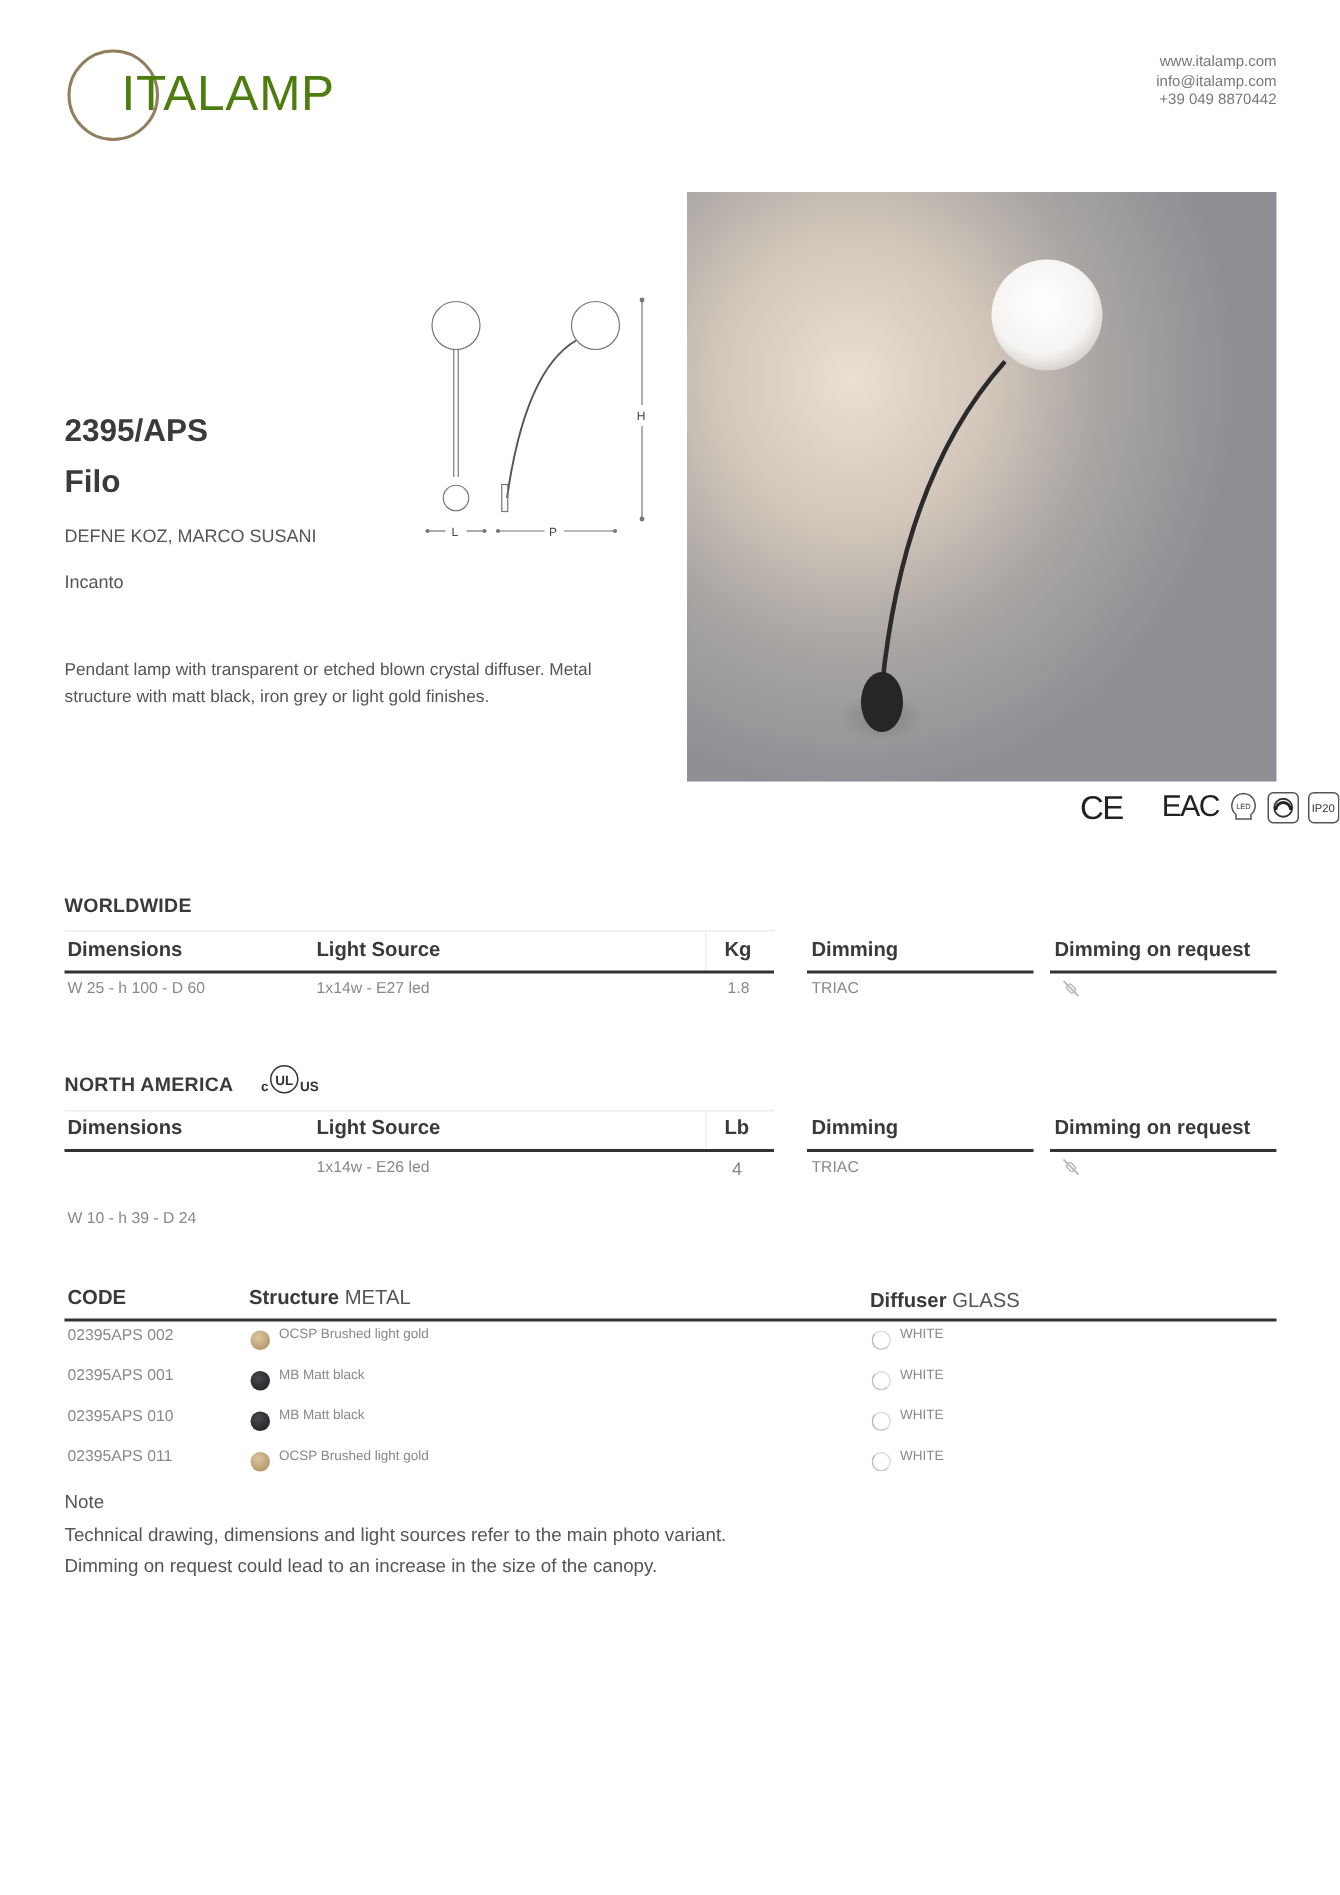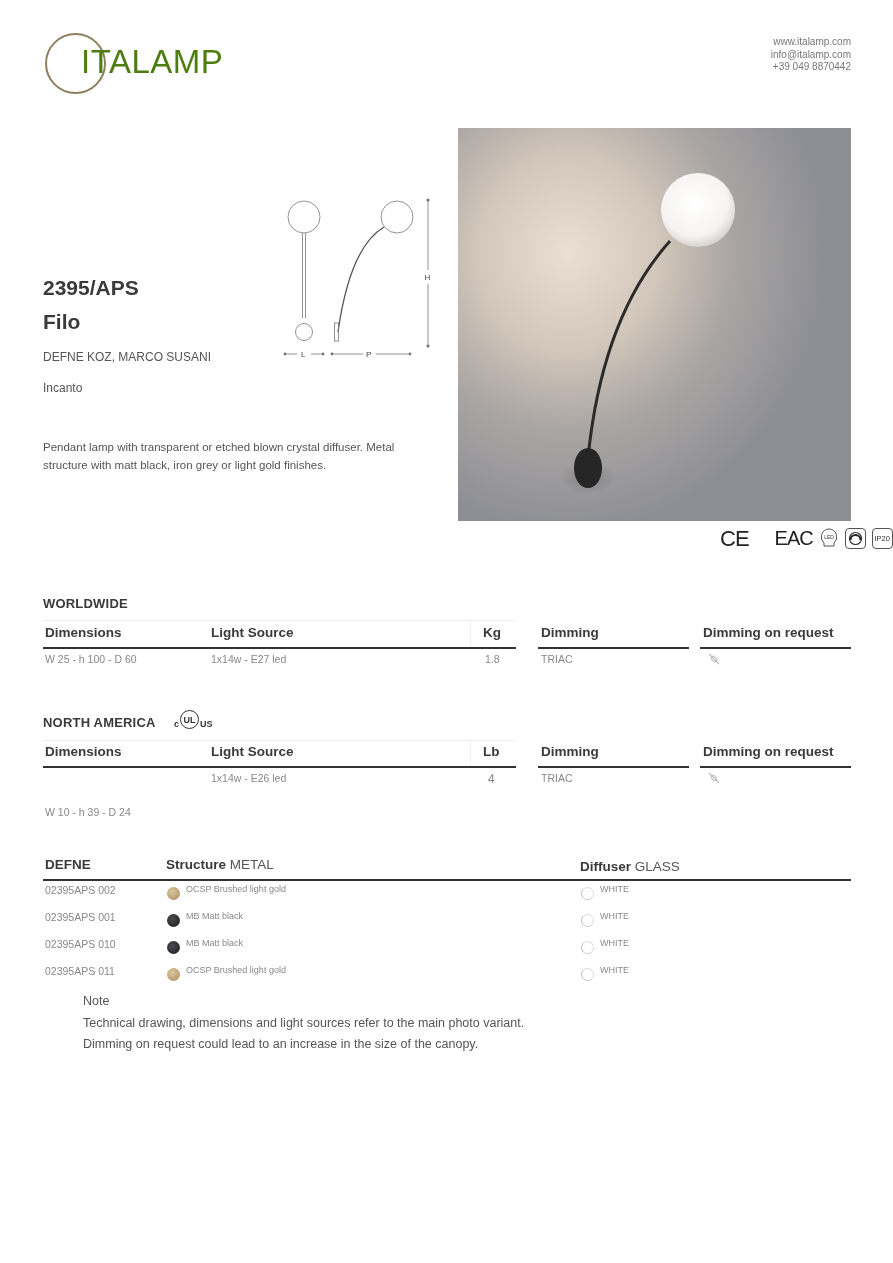--- a/index.html
+++ b/index.html
@@ -45,21 +45,21 @@
 
     
     .code-th { font-size: 13.5px; font-weight: 700; color: #3a3a3a; }
     .code-th .light { font-weight: 400; color: #555; }
     .code-td { font-size: 10.5px; color: #888; }
     .swatch { width: 13px; height: 13px; border-radius: 50%; }
     .swatch-sm-text { font-size: 9px; color: #888; }
     .swatch-white { width: 13px; height: 13px; border-radius: 50%; border: 1px solid #ddd; border-left-color: #bbb; border-bottom-color: #c8c8c8; background: #fff; }
 
     
-    .note { font-size: 12.5px; color: #555; line-height: 21.5px; margin-left: 40px; }
+    .note { font-size: 12.5px; color: #555; line-height: 21.5px; }
   </style>
 </head>
 <body>
 
 <div class="abs logo-ring"></div>
 <div class="abs logo-text">ITALAMP</div>
 
 <div class="abs contact">
   <div>www.italamp.com</div>
   <div>info@italamp.com</div>
@@ -188,21 +188,21 @@
 <div class="abs rule" style="left:538px; top:766px; width:151px;"></div>
 <div class="abs td" style="left:541px; top:772px;">TRIAC</div>
 
 <div class="abs th" style="left:703px; top:744px;">Dimming on request</div>
 <div class="abs rule" style="left:700px; top:766px; width:151px;"></div>
 <svg class="abs" style="left:707px; top:771px;" width="14" height="14" viewBox="0 0 14 14">
   <path d="M2 2 L5 5 M5 5 L10 10 M10 10 L12 12" stroke="#bbb" stroke-width="1.2" fill="none"></path>
   <rect x="4" y="5" width="6" height="4" rx="1.5" transform="rotate(45 7 7)" fill="none" stroke="#bbb"></rect>
 </svg>
 
-<div class="abs code-th" style="left:45px; top:857px;">DEFNE</div>
+<div class="abs code-th" style="left:45px; top:857px;">CODE</div>
 <div class="abs code-th" style="left:166px; top:857px;">
   <span>Structure</span>
   <span class="light">METAL</span>
 </div>
 <div class="abs code-th" style="left:580px; top:859px;">
   <span>Diffuser</span>
   <span class="light">GLASS</span>
 </div>
 <div class="abs rule" style="left:43px; top:879px; width:808px; height:1.5px;"></div>
 

